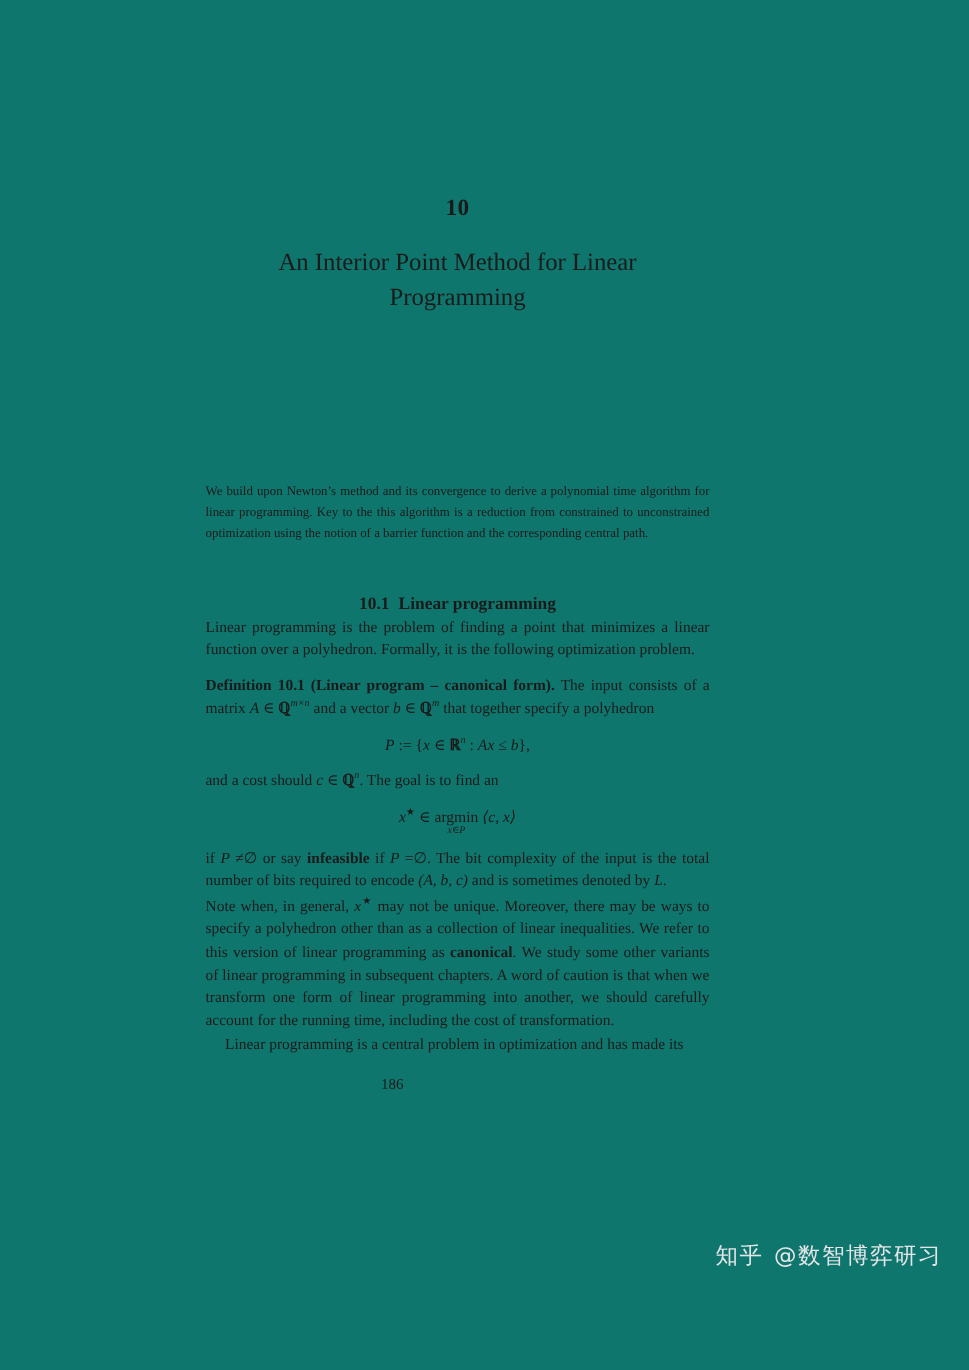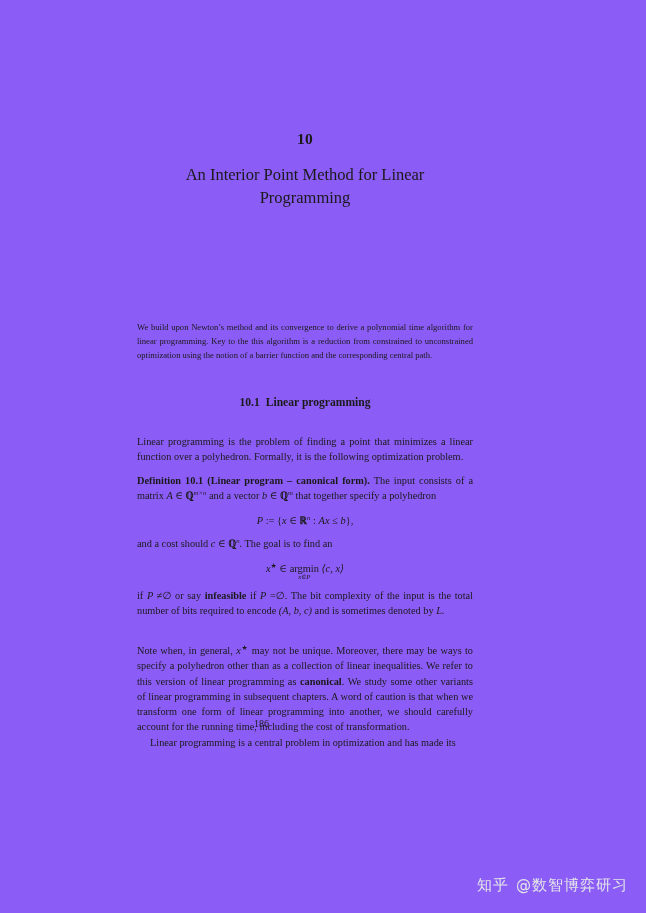--- a/index.html
+++ b/index.html
@@ -14,21 +14,21 @@
     font-family: "Liberation Serif", "DejaVu Serif", serif;
     color: #1a1a1a;
     overflow: hidden;
   }
 
   .page {
     position: absolute;
     left: 0; top: 0;
     width: 646px;
     height: 913px;
-    background: #8b5cf6;
+    background: #0f766e;
   }
 
   
   .column {
     position: absolute;
     left: 137px;
     top: 130px;
     width: 336px;
   }
 
@@ -64,21 +64,21 @@
     font-size: 11.6px;
     margin: 34px 0 0 0;
   }
   .section-heading .num { margin-right: 6px; }
 
   
   p.body {
     font-size: 10.3px;
     line-height: 1.475;
     text-align: justify;
-    margin: 25px 0 0 0;
+    margin: 2px 0 0 0;
     text-indent: 0;
   }
   p.body.indent { text-indent: 13px; margin-top: 1px; }
   p.body.tight { margin-top: 9px; }
 
   
   .display {
     text-align: center;
     font-size: 10.4px;
     margin: 10px 0 9px 0;
@@ -123,21 +123,21 @@
     top: 718px;
     width: 523px;
     text-align: center;
     font-size: 10px;
   }
 
   
   .watermark {
     position: absolute;
     right: 18px;
-    top: 876px;
+    top: 828px;
     font-family: "DejaVu Sans", sans-serif;
     font-size: 15px;
     color: #e3e5e8;
     letter-spacing: 1px;
     white-space: nowrap;
     user-select: none;
   }
   .watermark .wm-logo { margin-right: 7px; }
 </style>
 </head>

